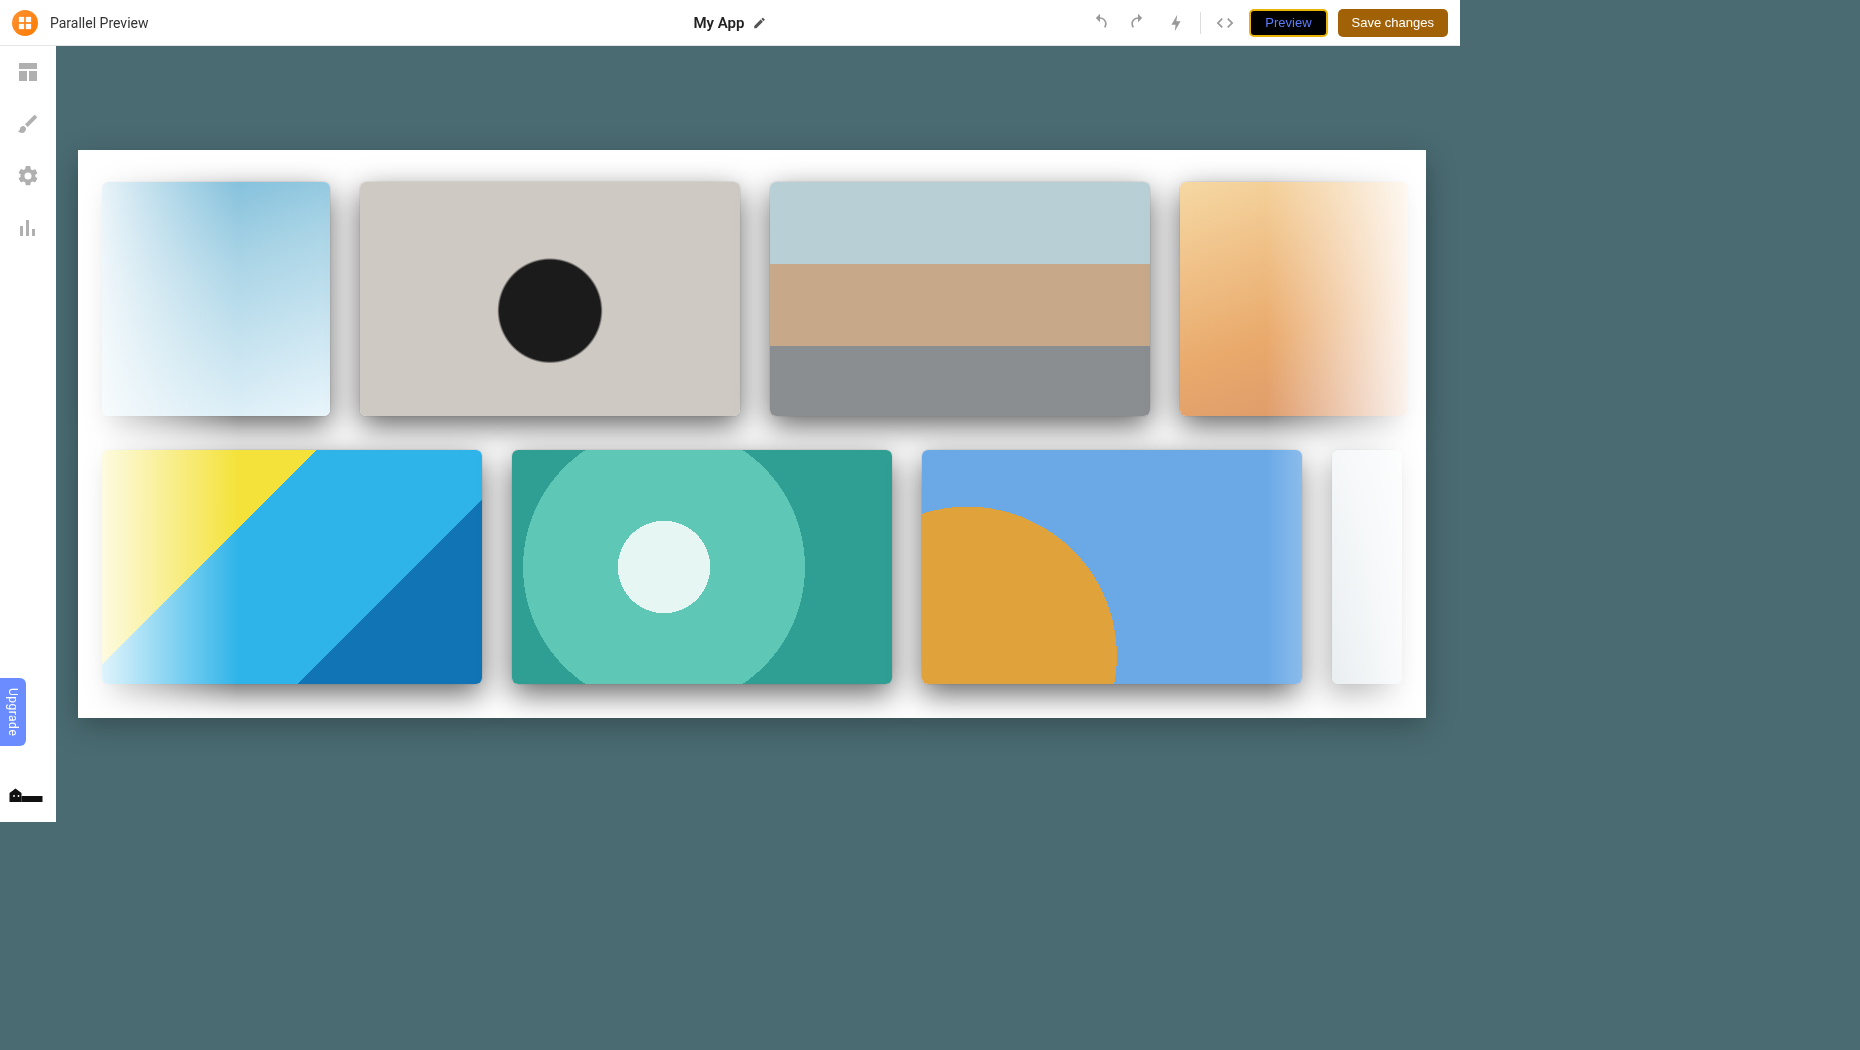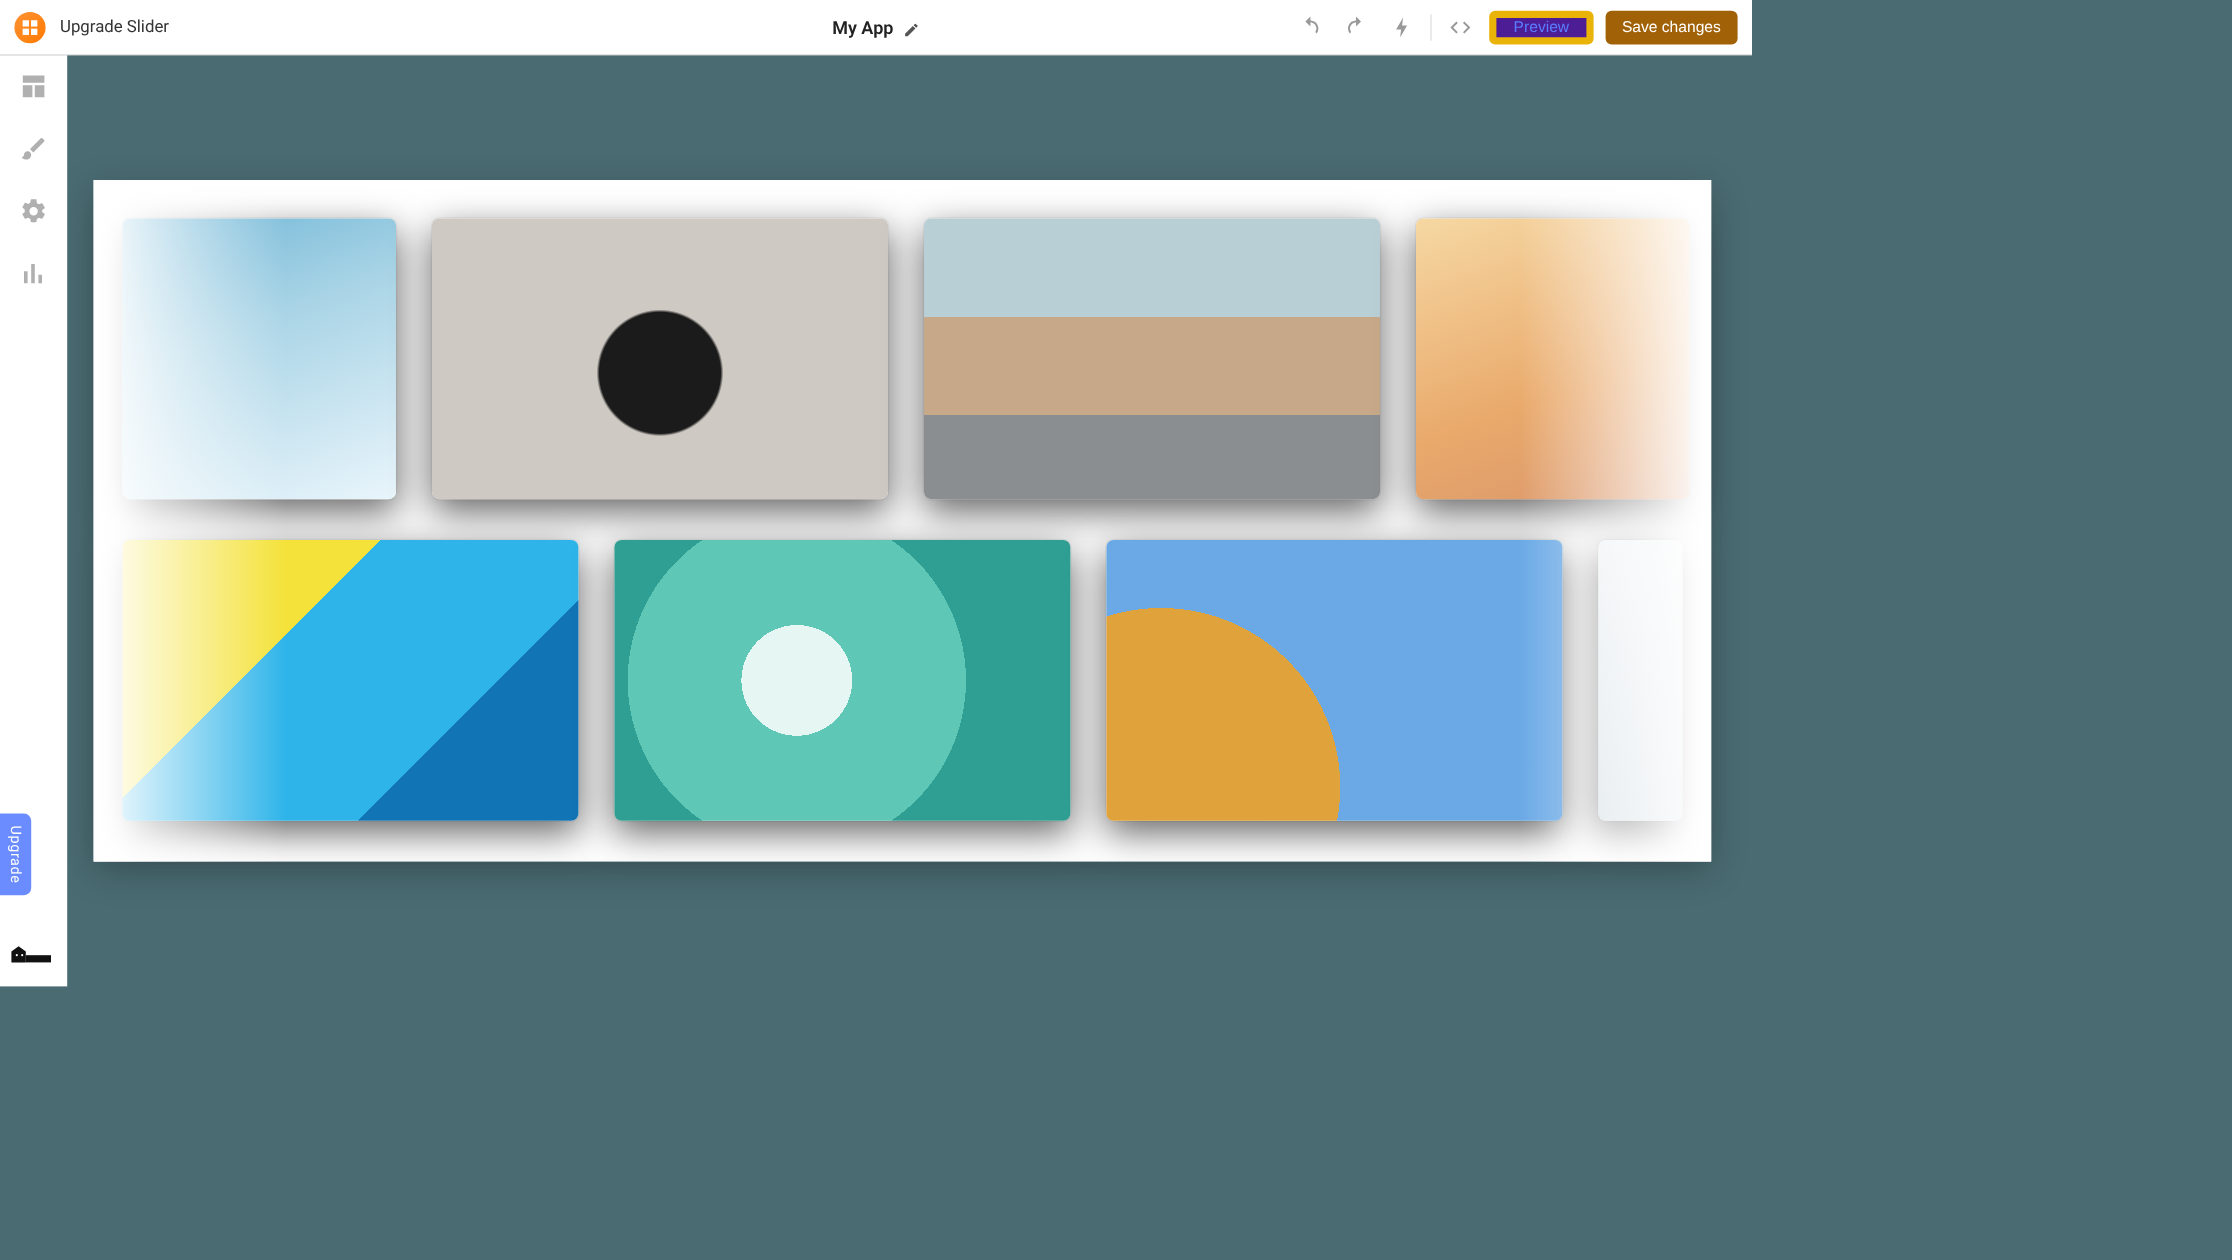--- a/index.html
+++ b/index.html
@@ -32,21 +32,21 @@
 .logo svg { width: 14px; height: 14px; }
 .app-page-title {
   font-size: 14px;
   color: #333;
 }
 .center-title {
   position: absolute;
   left: 50%;
   transform: translateX(-50%);
   display: flex;
-  align-items: flex-end;
+  align-items: center;
   gap: 8px;
   font-size: 15px;
   font-weight: 600;
   color: #222;
 }
 .pencil-icon {
   width: 14px; height: 14px;
   color: #555;
 }
 .topbar-right {
@@ -70,22 +70,22 @@
 .btn {
   height: 28px;
   padding: 0 14px;
   border-radius: 5px;
   font-size: 13px;
   cursor: pointer;
   display: flex; align-items: center;
   border: none;
 }
 .btn-outline {
-  background: #4c1d95;
-  border: 6px solid #eab308;
+  background: #000000;
+  border: 2px solid #eab308;
   color: #5a7dff;
 }
 .btn-primary {
   background: #a16207;
   color: #fff;
 }
 
 .left-rail {
   position: absolute;
   top: 46px; left: 0; bottom: 0;
@@ -185,21 +185,21 @@
 
 <div class="topbar">
   <div class="logo">
     <svg viewBox="0 0 16 16">
         <rect x="1" y="1" width="6" height="6" fill="#fff"></rect>
         <rect x="9" y="1" width="6" height="6" fill="#fff"></rect>
         <rect x="1" y="9" width="6" height="6" fill="#fff"></rect>
         <rect x="9" y="9" width="6" height="6" fill="#fff"></rect>
       </svg>
   </div>
-  <div class="app-page-title">Upgrade Slider</div>
+  <div class="app-page-title">Parallel Preview</div>
 
   <div class="center-title">
     <span>My App</span>
     <svg class="pencil-icon" viewBox="0 0 24 24">
         <path fill="currentColor" d="M3 17.25V21h3.75L17.81 9.94l-3.75-3.75L3 17.25zM20.71 7.04a1 1 0 0 0 0-1.41l-2.34-2.34a1 1 0 0 0-1.41 0l-1.83 1.83 3.75 3.75 1.83-1.83z"></path>
       </svg>
   </div>
 
   <div class="topbar-right">
     <div class="icon-btn">

